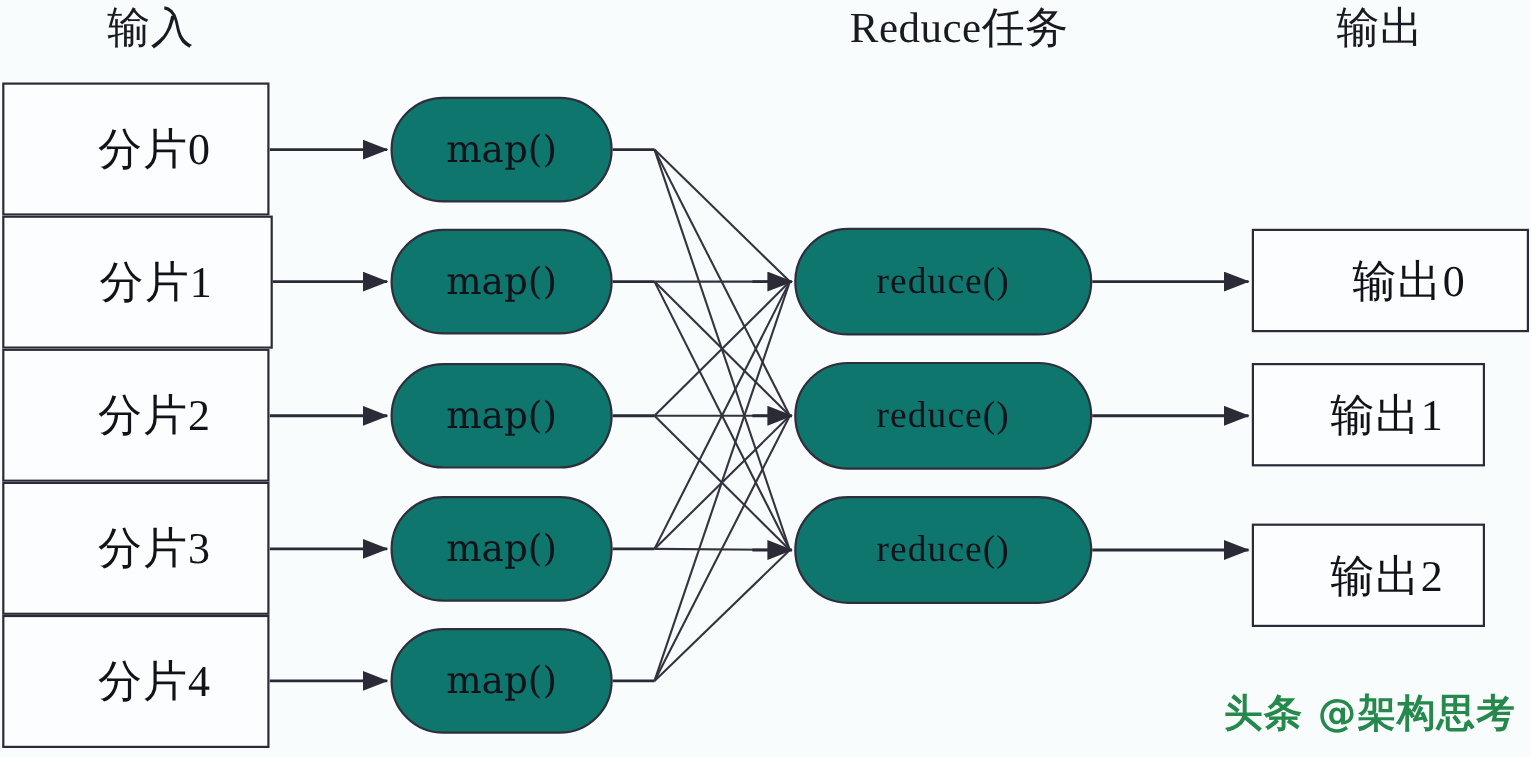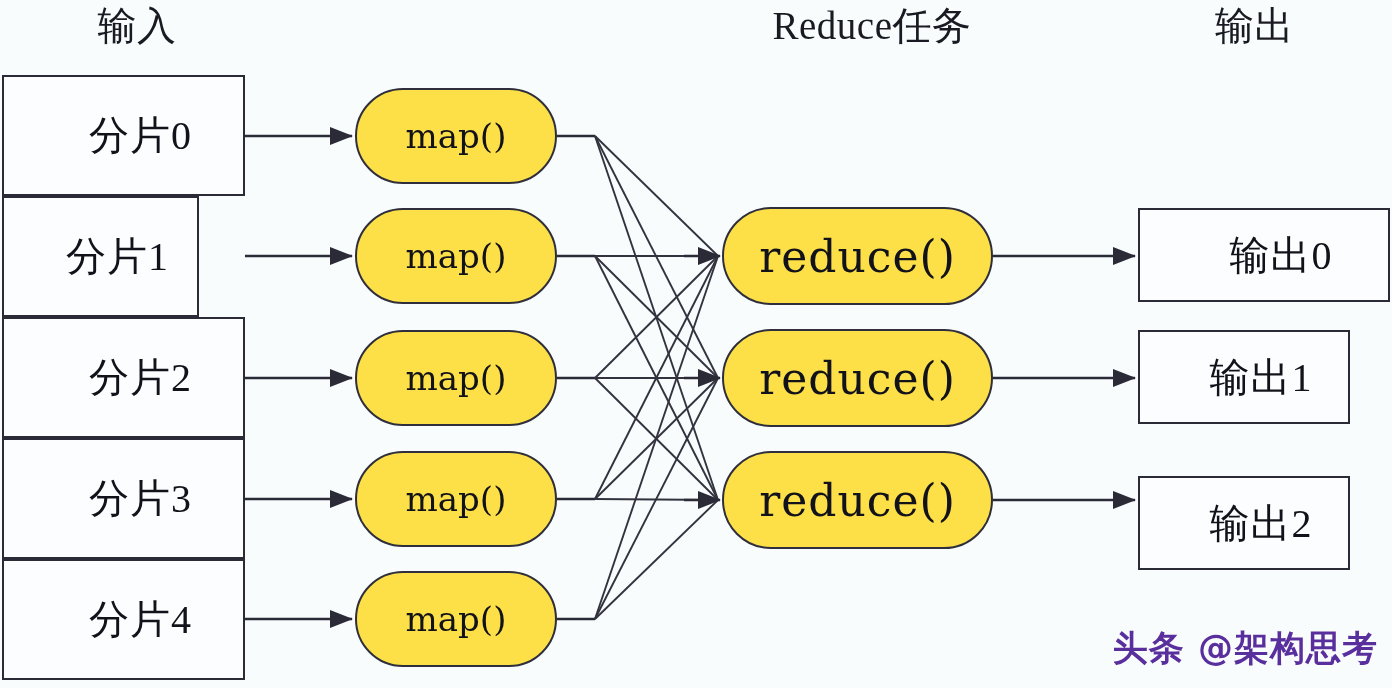--- a/index.html
+++ b/index.html
@@ -54,57 +54,58 @@
     color: #12121a;
     letter-spacing: 1px;
     white-space: nowrap;
   }
 
   
   .pill-box {
     position: absolute;
     box-sizing: border-box;
     border: 2.2px solid #2e2e3c;
-    background: #fde047;
+    background: #0f766e;
     border-radius: 52px;
     display: flex;
     align-items: center;
     justify-content: center;
     text-align: right;
   }
   .pill-box .box-label {
     font-family: "DejaVu Serif", "Liberation Serif", serif;
     font-size: 34px;
     color: #12121a;
     letter-spacing: 0px;
     white-space: nowrap;
   }
   .pill-box.reduce .box-label {
-    font-size: 44px;
+    font-size: 34px;
     letter-spacing: 1px;
+    font-family: Liberation Serif, serif;
   }
 
   
   #wires {
     position: absolute;
     left: 0; top: 0;
     width: 1392px;
     height: 688px;
     pointer-events: none;
   }
 
   
   #watermark {
     position: absolute;
     right: 14px;
     bottom: 16px;
     font-family: "DejaVu Sans", "Liberation Sans", sans-serif;
     font-size: 35px;
     font-weight: 700;
-    color: #4c1d95;
+    color: #15803d;
     letter-spacing: 1px;
     white-space: nowrap;
     opacity: 0.92;
   }
 </style>
 </head>
 <body>
 
 <div id="canvas">
 
@@ -158,21 +159,21 @@
         <line x1="993" y1="256" x2="1135" y2="256" marker-end="url(#arrowhead)"></line>
         <line x1="993" y1="378" x2="1135" y2="378" marker-end="url(#arrowhead)"></line>
         <line x1="993" y1="500" x2="1135" y2="500" marker-end="url(#arrowhead)"></line>
       </g>
   </svg>
 
   <div id="layer-input">
       <div class="rect-box" style="left: 2px; top: 75px; width: 243px; height: 121px;">
         <span class="box-label">分片0</span>
       </div>
-      <div class="rect-box" style="left: 2px; top: 196px; width: 197px; height: 121px;">
+      <div class="rect-box" style="left: 2px; top: 196px; width: 246px; height: 121px;">
         <span class="box-label">分片1</span>
       </div>
       <div class="rect-box" style="left: 2px; top: 317px; width: 243px; height: 121px;">
         <span class="box-label">分片2</span>
       </div>
       <div class="rect-box" style="left: 2px; top: 438px; width: 243px; height: 121px;">
         <span class="box-label">分片3</span>
       </div>
       <div class="rect-box" style="left: 2px; top: 559px; width: 243px; height: 121px;">
         <span class="box-label">分片4</span>

